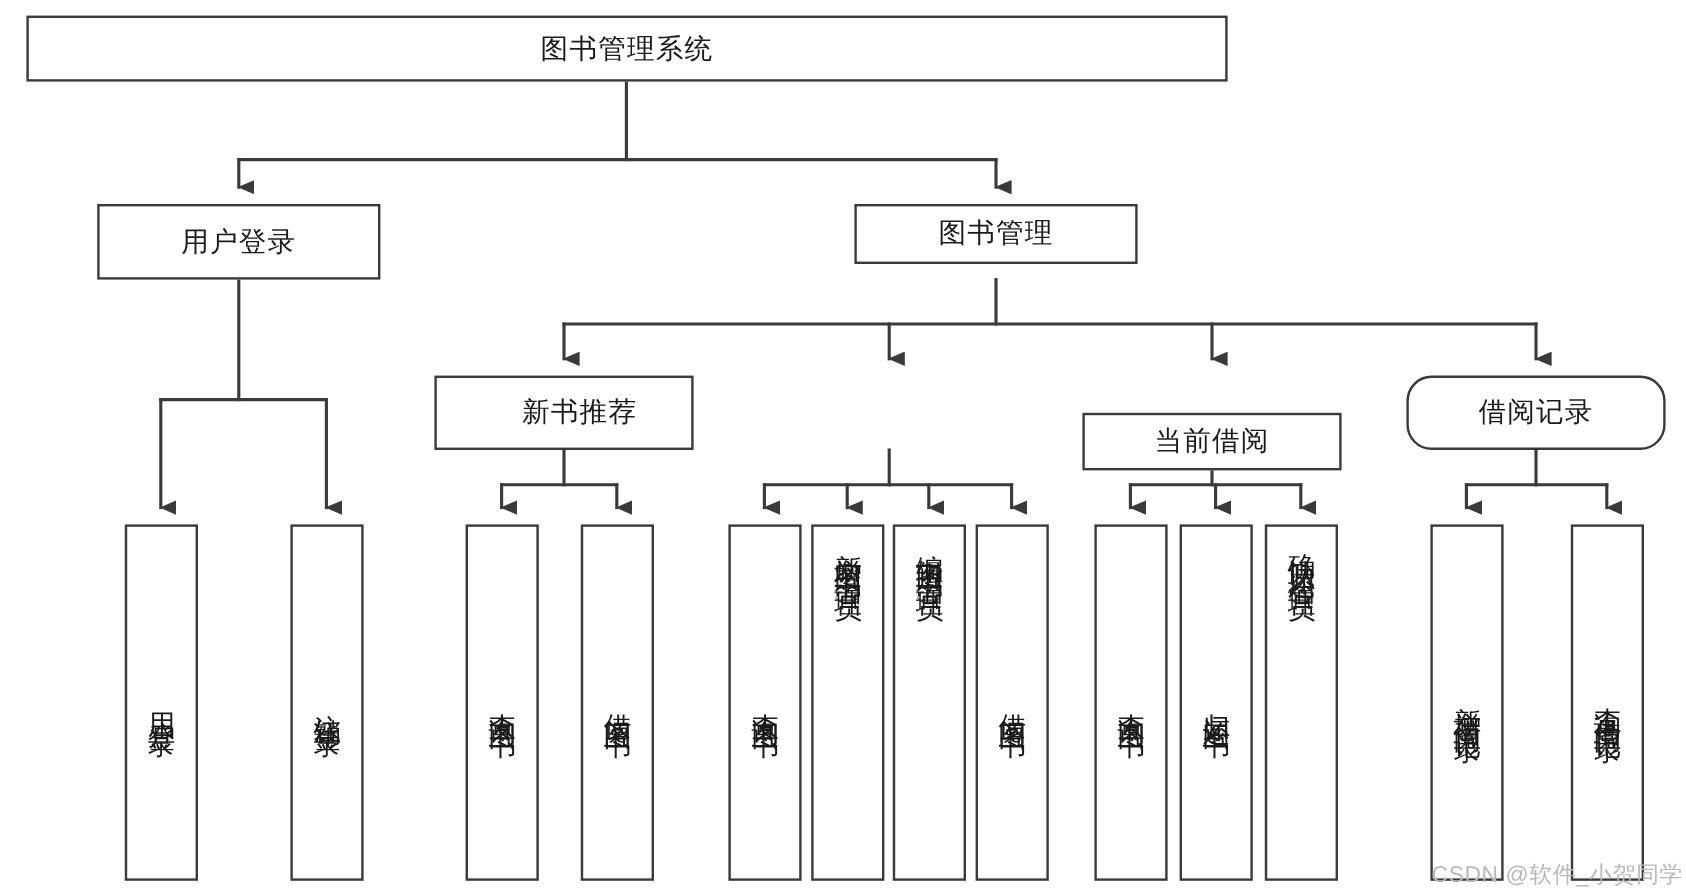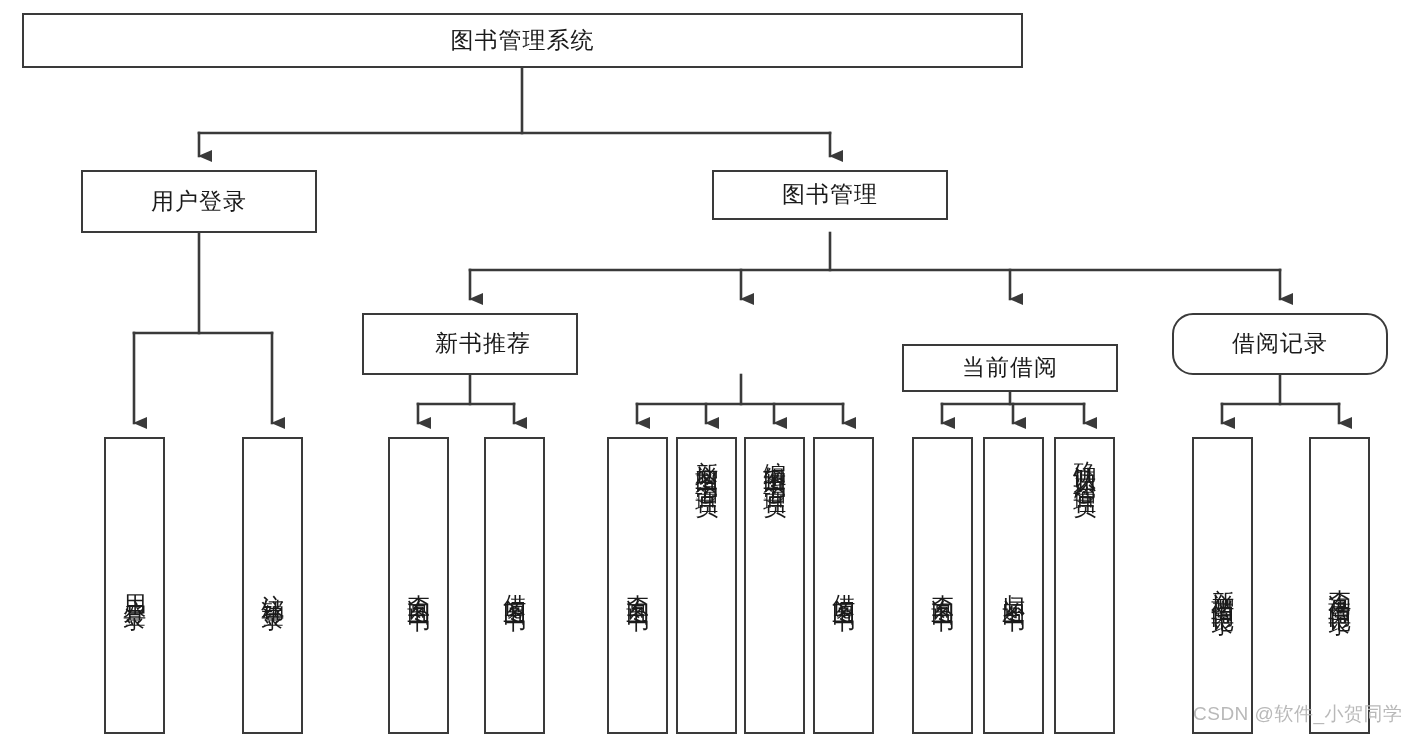--- a/index.html
+++ b/index.html
@@ -133,15 +133,15 @@
   <div class="node node-v" style="left: 607px; top: 437px; width: 61px; height: 297px;">查询图书</div>
   <div class="node node-v topalign" style="left: 676px; top: 437px; width: 61px; height: 297px;">新增图书（管理员）</div>
   <div class="node node-v topalign" style="left: 744px; top: 437px; width: 61px; height: 297px;">编辑图书（管理员）</div>
   <div class="node node-v" style="left: 813px; top: 437px; width: 61px; height: 297px;">借阅图书</div>
   <div class="node node-v" style="left: 912px; top: 437px; width: 61px; height: 297px;">查询图书</div>
   <div class="node node-v" style="left: 983px; top: 437px; width: 61px; height: 297px;">归还图书</div>
   <div class="node node-v topalign" style="left: 1054px; top: 437px; width: 61px; height: 297px;">确认归还（管理员）</div>
   <div class="node node-v" style="left: 1192px; top: 437px; width: 61px; height: 297px;">新增借阅记录</div>
   <div class="node node-v" style="left: 1309px; top: 437px; width: 61px; height: 297px;">查询借阅记录</div>
 
-  <div class="watermark" style="left: 1193px; top: 701px;">CSDN @软件_小贺同学</div>
+  <div class="watermark" style="left: 1193px; top: 716px;">CSDN @软件_小贺同学</div>
 
 </div>
 
 </body></html>

